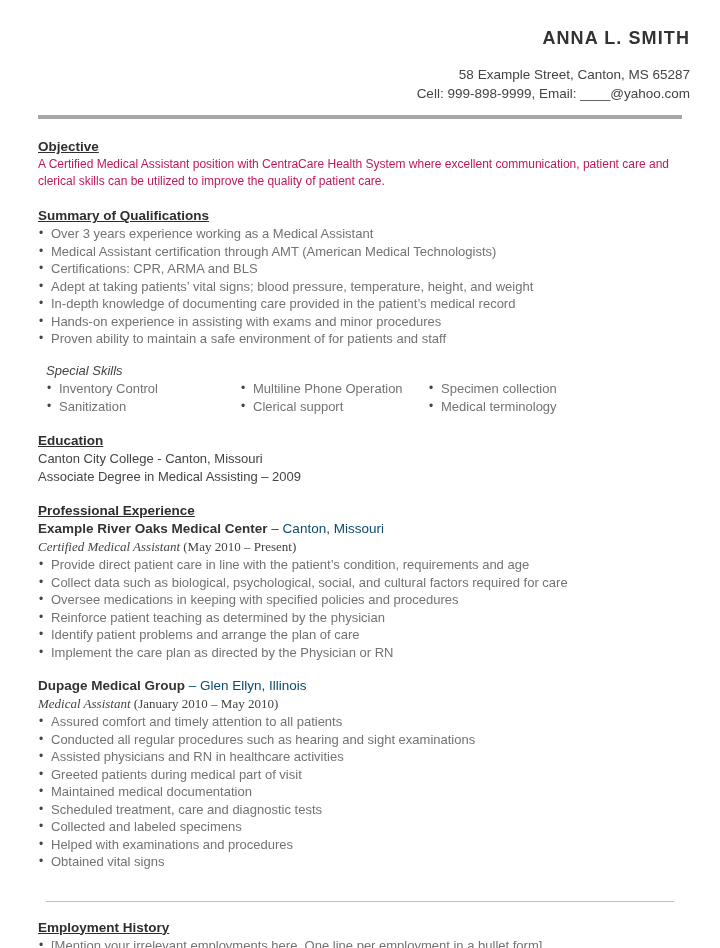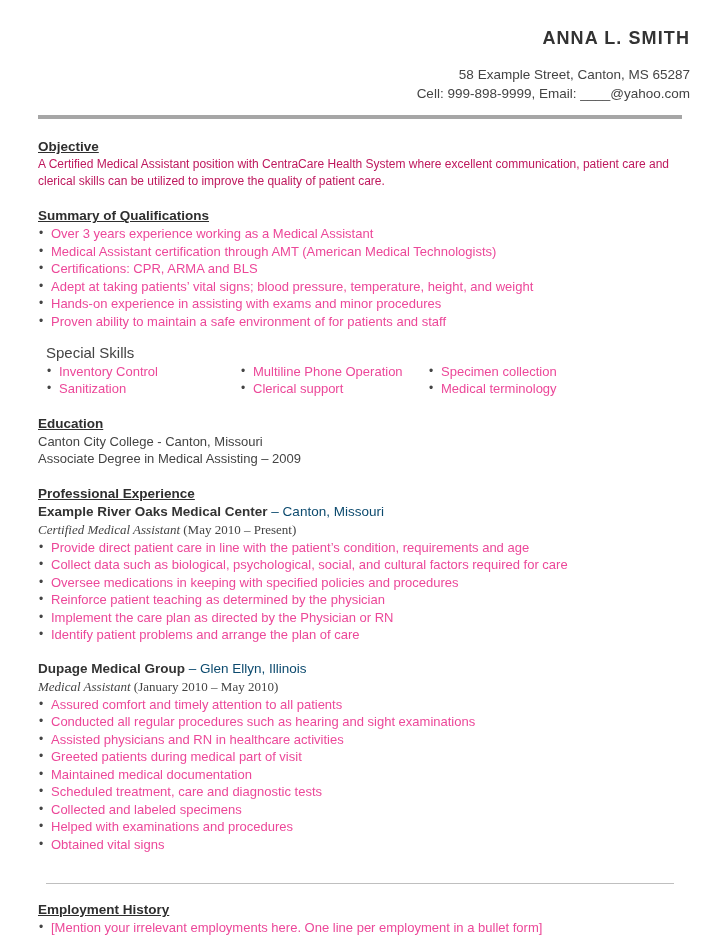--- a/index.html
+++ b/index.html
@@ -75,43 +75,44 @@
     color: #be185d;
   }
   ul.bullets {
     list-style: none;
     margin: 0;
     padding: 0;
   }
   ul.bullets li {
     font-size: 13px;
     line-height: 17.5px;
-    color: #ec4899;
+    color: #737373;
     padding-left: 13px;
     position: relative;
   }
   ul.bullets li::before {
     content: "\2022";
     position: absolute;
     left: 1px;
     top: 0;
     font-size: 12px;
     color: #444444;
   }
 
   
   .special-skills {
     margin-top: 14px;
     padding-left: 8px;
   }
   .special-skills-label {
-    font-size: 15px;
+    font-size: 13px;
     line-height: 17.5px;
     color: #444444;
     margin-bottom: 1px;
+    font-style: italic;
   }
   .skills-columns {
     display: flex;
   }
   .skills-col {
     flex: 0 0 auto;
   }
   .skills-col.c1 { width: 194px; }
   .skills-col.c2 { width: 188px; }
   .skills-col.c3 { width: auto; }
@@ -180,20 +181,21 @@
       <div class="para">A Certified Medical Assistant position with CentraCare Health System where excellent communication, patient care and clerical skills can be utilized to improve the quality of patient care.</div>
     </div>
 
     <div class="section">
       <div class="section-title">Summary of Qualifications</div>
       <ul class="bullets">
         <li>Over 3 years experience working as a Medical Assistant</li>
         <li>Medical Assistant certification through AMT (American Medical Technologists)</li>
         <li>Certifications: CPR, ARMA and BLS</li>
         <li>Adept at taking patients’ vital signs; blood pressure, temperature, height, and weight</li>
+        <li>In-depth knowledge of documenting care provided in the patient’s medical record</li>
         <li>Hands-on experience in assisting with exams and minor procedures</li>
         <li>Proven ability to maintain a safe environment of for patients and staff</li>
       </ul>
 
       <div class="special-skills">
         <div class="special-skills-label">Special Skills</div>
         <div class="skills-columns">
           <div class="skills-col c1">
             <ul class="bullets">
               <li>Inventory Control</li>
@@ -230,22 +232,22 @@
           <span class="name">Example River Oaks Medical Center</span><span class="loc"> – Canton, Missouri</span>
         </div>
         <div class="job-title">
           <span class="role">Certified Medical Assistant</span><span class="dates"> (May 2010 – Present)</span>
         </div>
         <ul class="bullets">
           <li>Provide direct patient care in line with the patient’s condition, requirements and age</li>
           <li>Collect data such as biological, psychological, social, and cultural factors required for care</li>
           <li>Oversee medications in keeping with specified policies and procedures</li>
           <li>Reinforce patient teaching as determined by the physician</li>
+          <li>Identify patient problems and arrange the plan of care</li>
           <li>Implement the care plan as directed by the Physician or RN</li>
-          <li>Identify patient problems and arrange the plan of care</li>
         </ul>
       </div>
 
       <div class="job">
         <div class="job-company">
           <span class="name">Dupage Medical Group</span><span class="loc"> – Glen Ellyn, Illinois</span>
         </div>
         <div class="job-title">
           <span class="role">Medical Assistant</span><span class="dates"> (January 2010 – May 2010)</span>
         </div>

